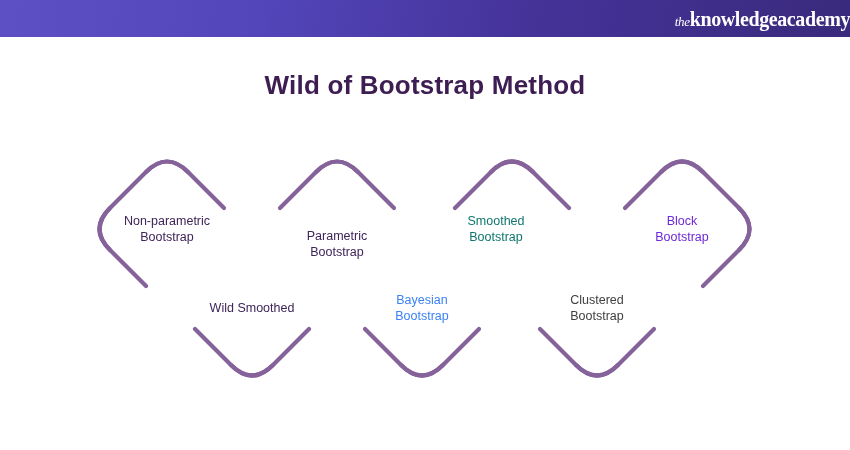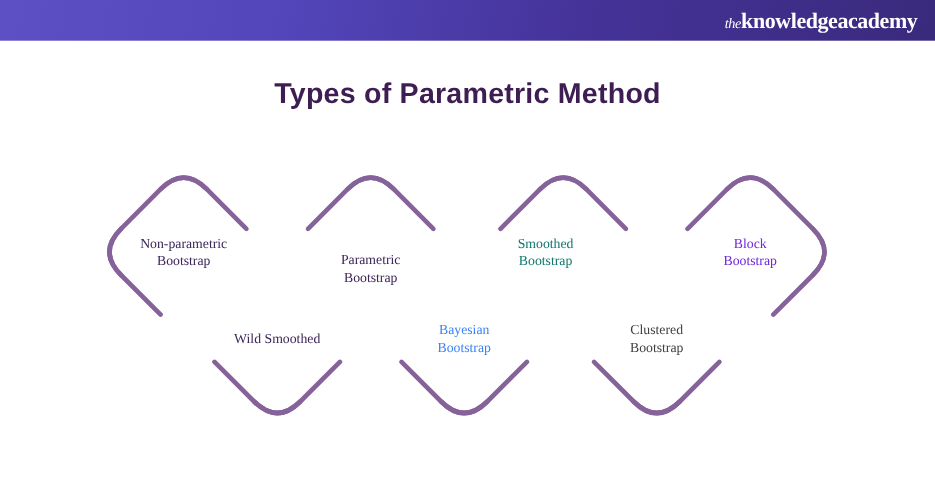--- a/index.html
+++ b/index.html
@@ -21,21 +21,20 @@
     position: absolute;
     left: 0;
     top: 0;
     width: 850px;
     height: 37px;
     background: linear-gradient(100deg, #5d4fc4 0%, #5346bb 30%, #453399 62%, #3a2a7c 100%);
     display: flex;
     align-items: center;
     justify-content: flex-end;
     box-sizing: border-box;
-    padding-right: 16px;
   }
   .logo {
     color: #ffffff;
     font-family: "Liberation Serif", serif;
     line-height: 1;
     white-space: nowrap;
     letter-spacing: -0.2px;
   }
   .logo .logo-the {
     font-style: italic;
@@ -76,38 +75,38 @@
     width: 850px;
     height: 280px;
   }
 
   .node-label {
     position: absolute;
     text-align: center;
     color: #3d2459;
     font-size: 12.5px;
     line-height: 16px;
-    font-family: Liberation Serif, serif;
+    font-family: Liberation Sans, sans-serif;
     font-weight: 400;
     transform: translate(-50%, -50%);
     white-space: pre-line;
     pointer-events: none;
     width: 130px;
   }
 </style>
 </head>
 <body>
 
 <div class="header-bar">
   <div class="logo">
     <span class="logo-the">the</span><span class="logo-main">knowledgeacademy</span>
   </div>
 </div>
 
-<div class="page-title">Types of Parametric Method</div>
+<div class="page-title">Wild of Bootstrap Method</div>
 
 <div class="diagram">
   <svg class="diagram-svg" viewBox="0 0 850 280">
     <g id="diamond-layer" fill="none" stroke-linecap="round" stroke-linejoin="round">
         <path d="M 145.99892859875953 42.00107140124046 Q 167 21 188.00107140124047 42.00107140124046 L 223.99892859875953 77.99892859875953" stroke="#86629a" stroke-width="4.2" fill="none" stroke-linecap="round"></path>
         <path d="M 145.99892859875953 155.99892859875953 L 110.00107140124047 120.00107140124047 Q 89 99 110.00107140124047 77.99892859875953" stroke="#86629a" stroke-width="4.2" fill="none" stroke-linecap="round"></path>
         <path d="M 110.00107140124047 120.00107140124047 Q 89 99 110.00107140124047 77.99892859875953 L 145.99892859875953 42.00107140124046 Q 167 21 188.00107140124047 42.00107140124046" stroke="#86629a" stroke-width="4.2" fill="none" stroke-linecap="round"></path>
         <path d="M 315.99892859875956 42.00107140124046 Q 337 21 358.00107140124044 42.00107140124046 L 393.99892859875956 77.99892859875953" stroke="#86629a" stroke-width="4.2" fill="none" stroke-linecap="round"></path>
         <path d="M 280.00107140124044 77.99892859875953 L 315.99892859875956 42.00107140124046 Q 337 21 358.00107140124044 42.00107140124046" stroke="#86629a" stroke-width="4.2" fill="none" stroke-linecap="round"></path>
         <path d="M 490.99892859875956 42.00107140124046 Q 512 21 533.0010714012404 42.00107140124046 L 568.9989285987596 77.99892859875953" stroke="#86629a" stroke-width="4.2" fill="none" stroke-linecap="round"></path>

